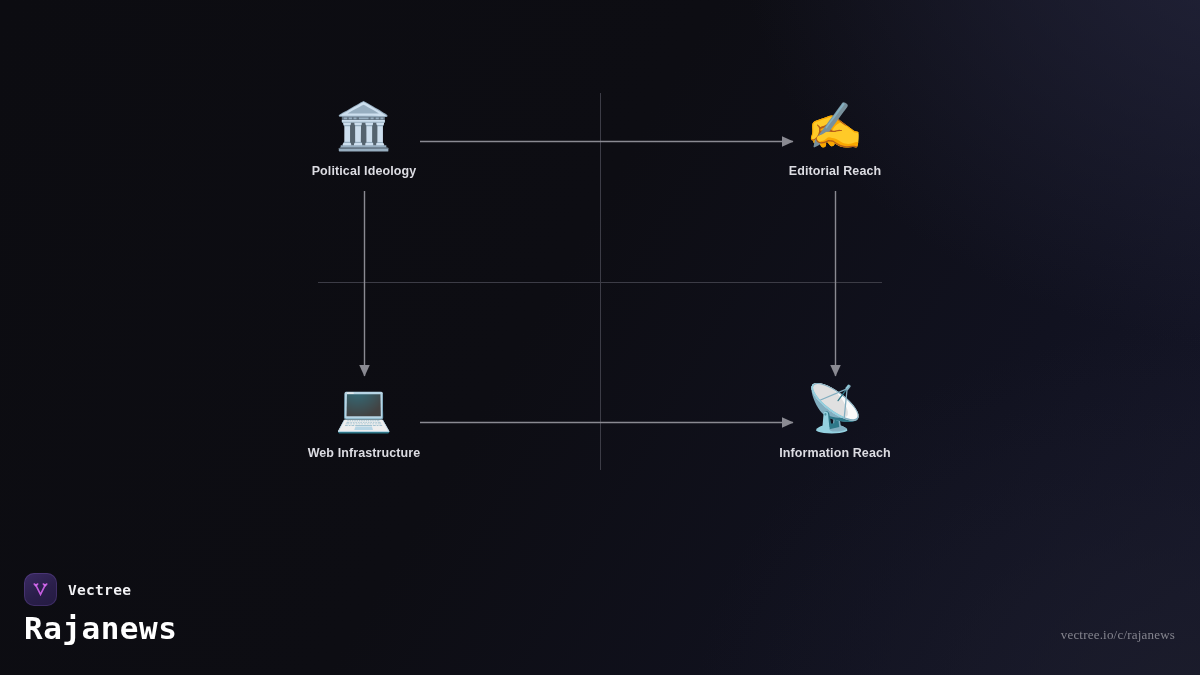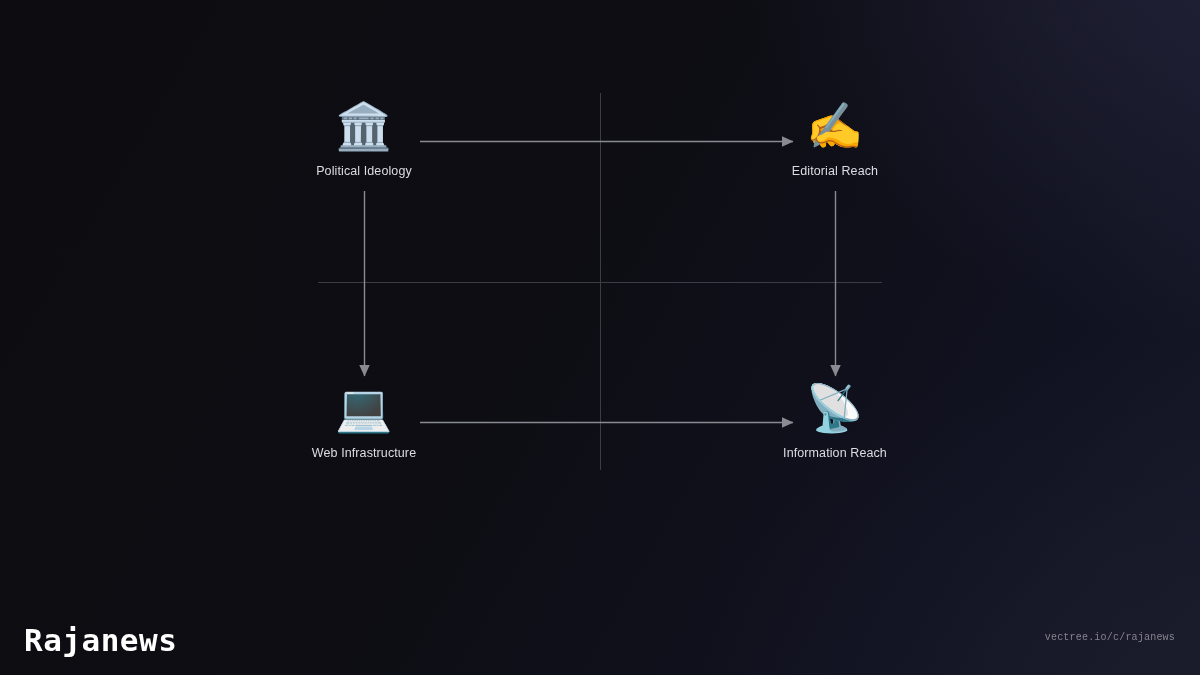--- a/index.html
+++ b/index.html
@@ -49,20 +49,21 @@
     font-family: "DejaVu Sans", sans-serif;
   }
   .node-label {
     display: block;
     margin-top: 10px;
     font-size: 12.5px;
     line-height: 15px;
     color: #dcdce2;
     letter-spacing: 0.1px;
     white-space: nowrap;
+    font-weight: bold;
   }
 
   
   #footer {
     position: absolute;
     left: 0;
     right: 0;
     bottom: 0;
     height: 118px;
   }
@@ -95,28 +96,27 @@
   #page-title {
     position: absolute;
     left: 24px;
     top: 52px;
     font-family: "DejaVu Sans Mono", monospace;
     font-size: 31px;
     font-weight: 700;
     color: #ffffff;
     letter-spacing: 0.5px;
     line-height: 38px;
-    margin-top: 12px;
   }
   #footer-url {
     position: absolute;
     right: 25px;
     bottom: 32px;
-    font-family: Liberation Mono, monospace;
-    font-size: 10px;
+    font-family: Liberation Serif, serif;
+    font-size: 13px;
     color: #85858f;
     letter-spacing: 0.2px;
   }
 </style>
 </head>
 <body>
 
 <div id="stage">
 
   <div id="graph">
@@ -158,20 +158,34 @@
 
     <div class="node" style="left:835px; top:380px;">
       <span class="node-emoji">📡</span>
       <span class="node-label">Information Reach</span>
     </div>
 
   </div>
 
   <div id="footer">
 
+    <div id="brand-row">
+      <span class="logo-mark">
+        <svg width="19" height="19" viewBox="0 0 20 20" aria-hidden="true">
+          <g stroke="#c55ce0" stroke-width="1.7" stroke-linecap="round" fill="none">
+            <path d="M5.2 5.6 L10 15.2 L14.8 5.6"></path>
+            <path d="M3.4 4.2 L5.2 5.6 L7.0 4.2"></path>
+            <path d="M13.0 4.2 L14.8 5.6 L16.6 4.2"></path>
+          </g>
+          <circle cx="5.2" cy="5.6" r="1.25" fill="#d070ea"></circle>
+          <circle cx="14.8" cy="5.6" r="1.25" fill="#d070ea"></circle>
+        </svg>
+      </span>
+      <span class="brand-name">Vectree</span>
+    </div>
 
     <div id="page-title">Rajanews</div>
 
     <div id="footer-url">vectree.io/c/rajanews</div>
 
   </div>
 
 </div>
 
 </body></html>

